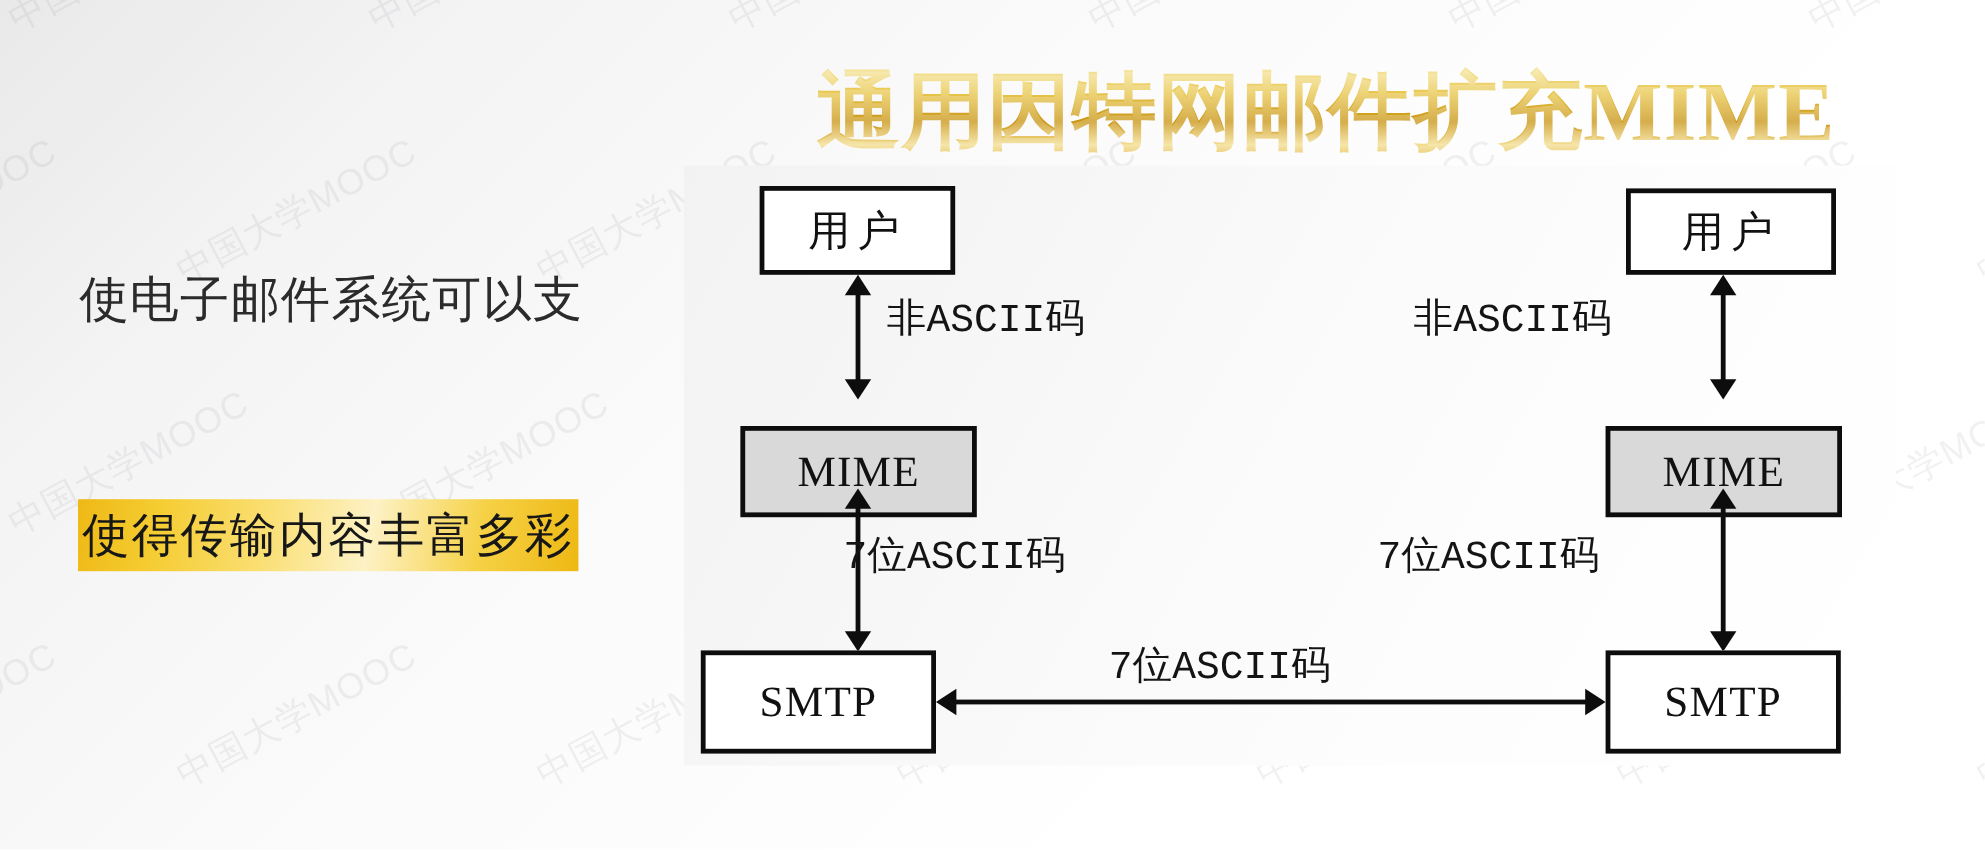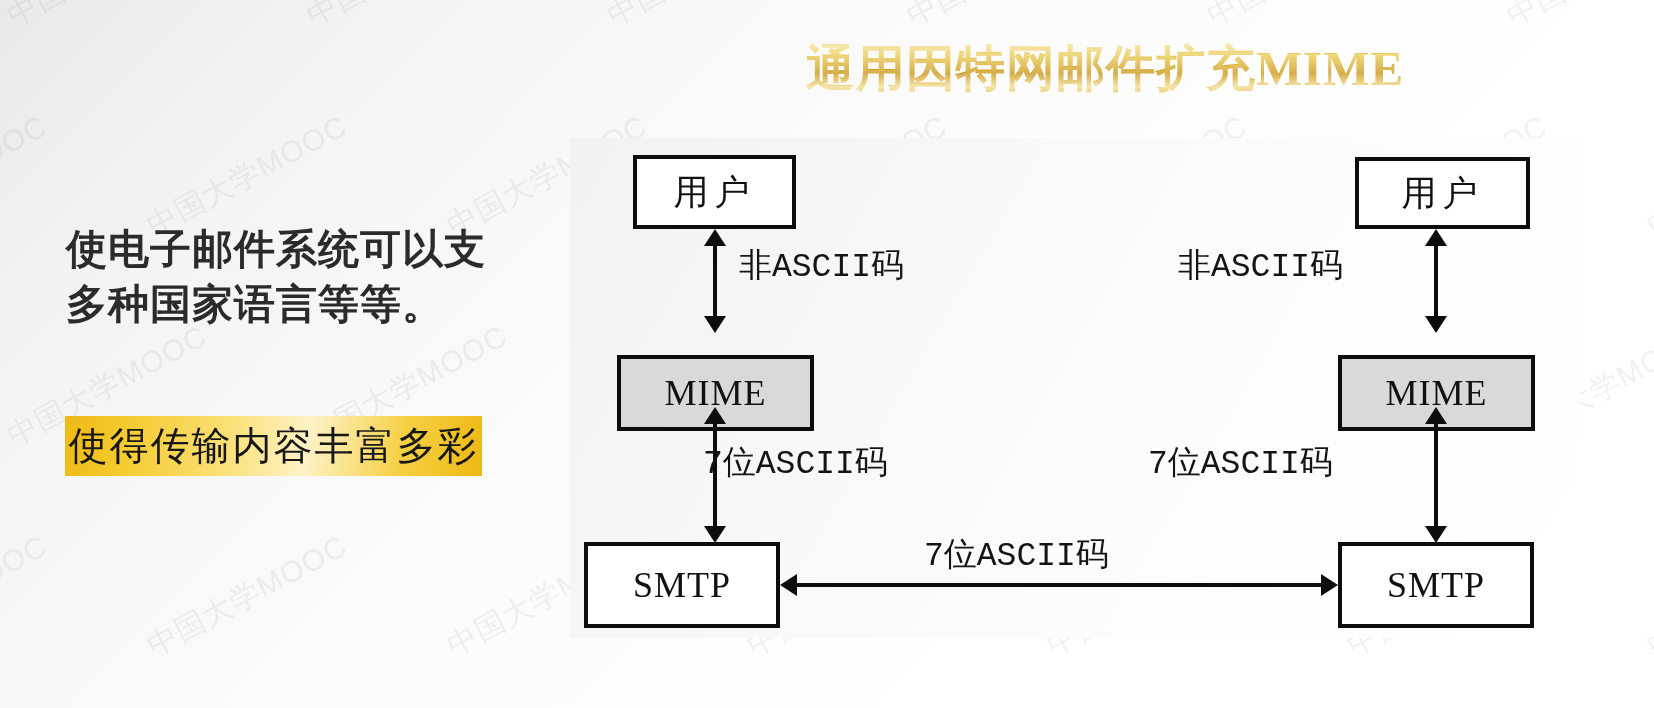--- a/index.html
+++ b/index.html
@@ -37,21 +37,21 @@
     font-weight: 400;
   }
 
   
   .title {
     position: absolute;
     left: 575px;
     top: 8px;
     width: 1060px;
     text-align: center;
-    font-size: 49px;
+    font-size: 70px;
     line-height: 1.15;
     font-weight: 700;
     letter-spacing: 1px;
     z-index: 5;
     background: linear-gradient(180deg, #f7e9a8 0%, #e8c64b 28%, #c8930f 58%, #f3dd8e 82%, #d9a820 100%);
     -webkit-background-clip: text;
     background-clip: text;
     color: transparent;
     -webkit-text-fill-color: transparent;
     text-shadow: 0 1px 0 rgba(255,255,255,0.25);
@@ -64,21 +64,21 @@
     left: 66px;
     top: 222px;
     width: 470px;
     font-size: 41px;
     line-height: 1.33;
     color: #2b2b2b;
     letter-spacing: 1px;
     z-index: 5;
     font-family: "Liberation Serif", "DejaVu Serif", serif;
   }
-  .left-body div { white-space: nowrap; font-weight: bold; }
+  .left-body div { white-space: nowrap; }
 
   .highlight-box {
     position: absolute;
     left: 65px;
     top: 416px;
     width: 417px;
     height: 60px;
     display: flex;
     align-items: center;
     justify-content: center;
@@ -226,21 +226,20 @@
       <div class="wm" style="left: 740px; top: 630px;">中国大学MOOC</div>
       <div class="wm" style="left: 1040px; top: 630px;">中国大学MOOC</div>
       <div class="wm" style="left: 1340px; top: 630px;">中国大学MOOC</div>
       <div class="wm" style="left: 1640px; top: 630px;">中国大学MOOC</div>
     </div>
 
   <h1 class="title">通用因特网邮件扩充MIME</h1>
 
   <div class="left-body">
     <div>使电子邮件系统可以支</div>
-    <div>多种国家语言等等。</div>
   </div>
 
   <div class="highlight-box">
     <span>使得传输内容丰富多彩</span>
   </div>
 
   <div class="diagram">
     <div class="diagram-bg"></div>
 
     <div class="node cjk" id="node-user-left">

